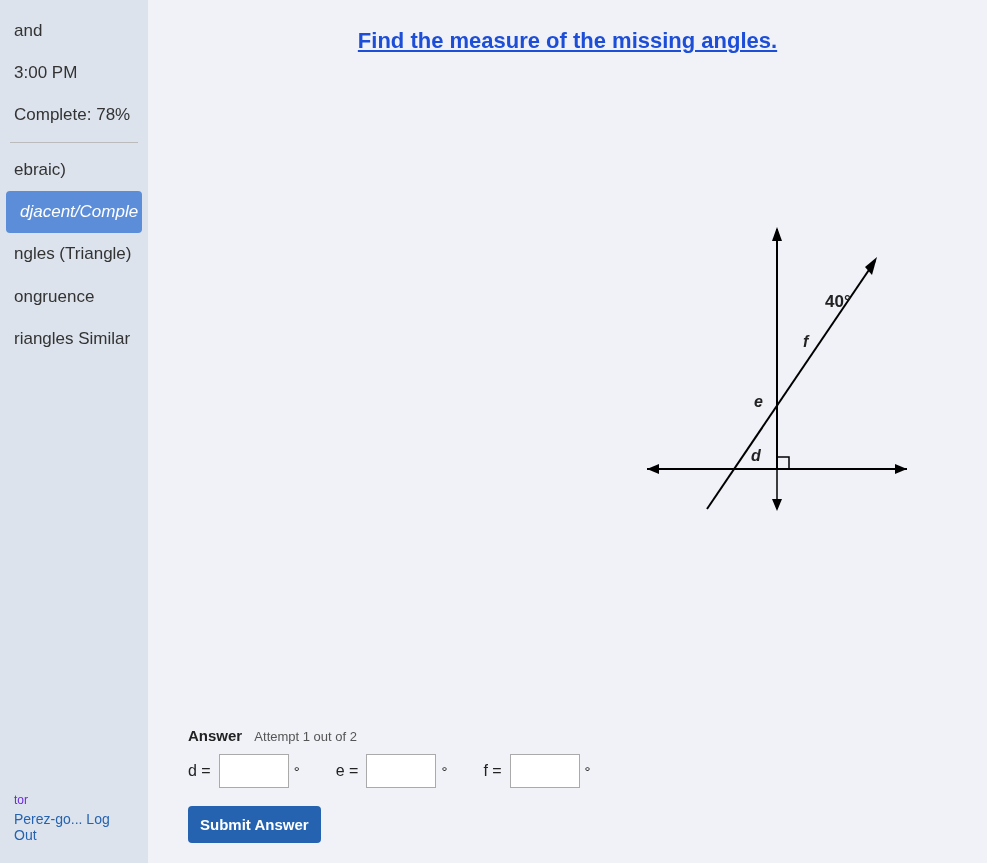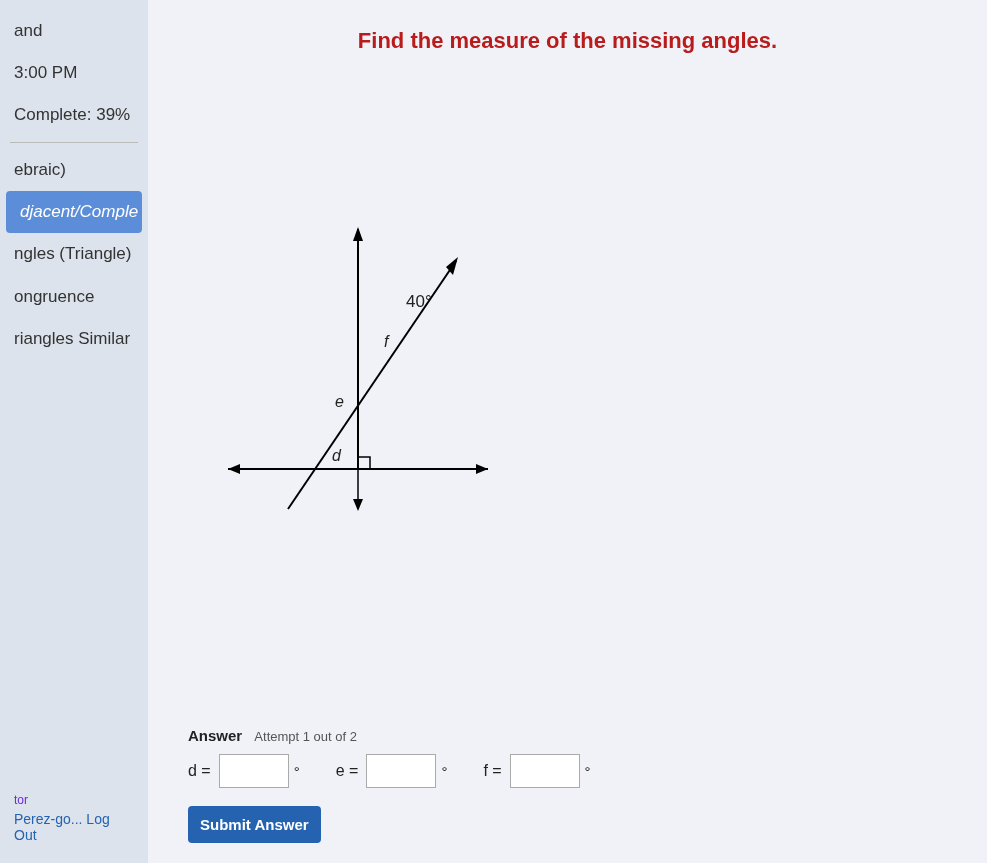--- a/index.html
+++ b/index.html
@@ -58,30 +58,32 @@
     .main {
       flex: 1;
       background: #f0f2f7;
       padding: 28px 40px 20px 40px;
       display: flex;
       flex-direction: column;
     }
     .question-title {
       font-size: 22px;
       font-weight: 600;
-      color: #b91c1c;
+      color: #1d4ed8;
       margin-bottom: 20px;
       text-align: center;
+      text-decoration: underline;
     }
     .diagram-area {
       display: flex;
-      justify-content: flex-start;
+      justify-content: flex-end;
       align-items: center;
       margin-bottom: 24px;
       flex: 1;
+      font-weight: bold;
     }
     .answer-section {
       background: #f0f2f7;
     }
     .answer-label {
       font-size: 15px;
       font-weight: 700;
       color: #222;
       margin-bottom: 10px;
     }
@@ -142,21 +144,21 @@
 <body>
 
 <div class="sidebar">
   <div class="sidebar-item">
     <span>and</span>
   </div>
   <div class="sidebar-item">
     <span>3:00 PM</span>
   </div>
   <div class="sidebar-item">
-    <span>Complete: 39%</span>
+    <span>Complete: 78%</span>
   </div>
   <hr class="sidebar-divider">
   <div class="sidebar-item">
     <span>ebraic)</span>
   </div>
   <div class="sidebar-item active">
     <span>djacent/Comple</span>
   </div>
   <div class="sidebar-item">
     <span>ngles (Triangle)</span>

